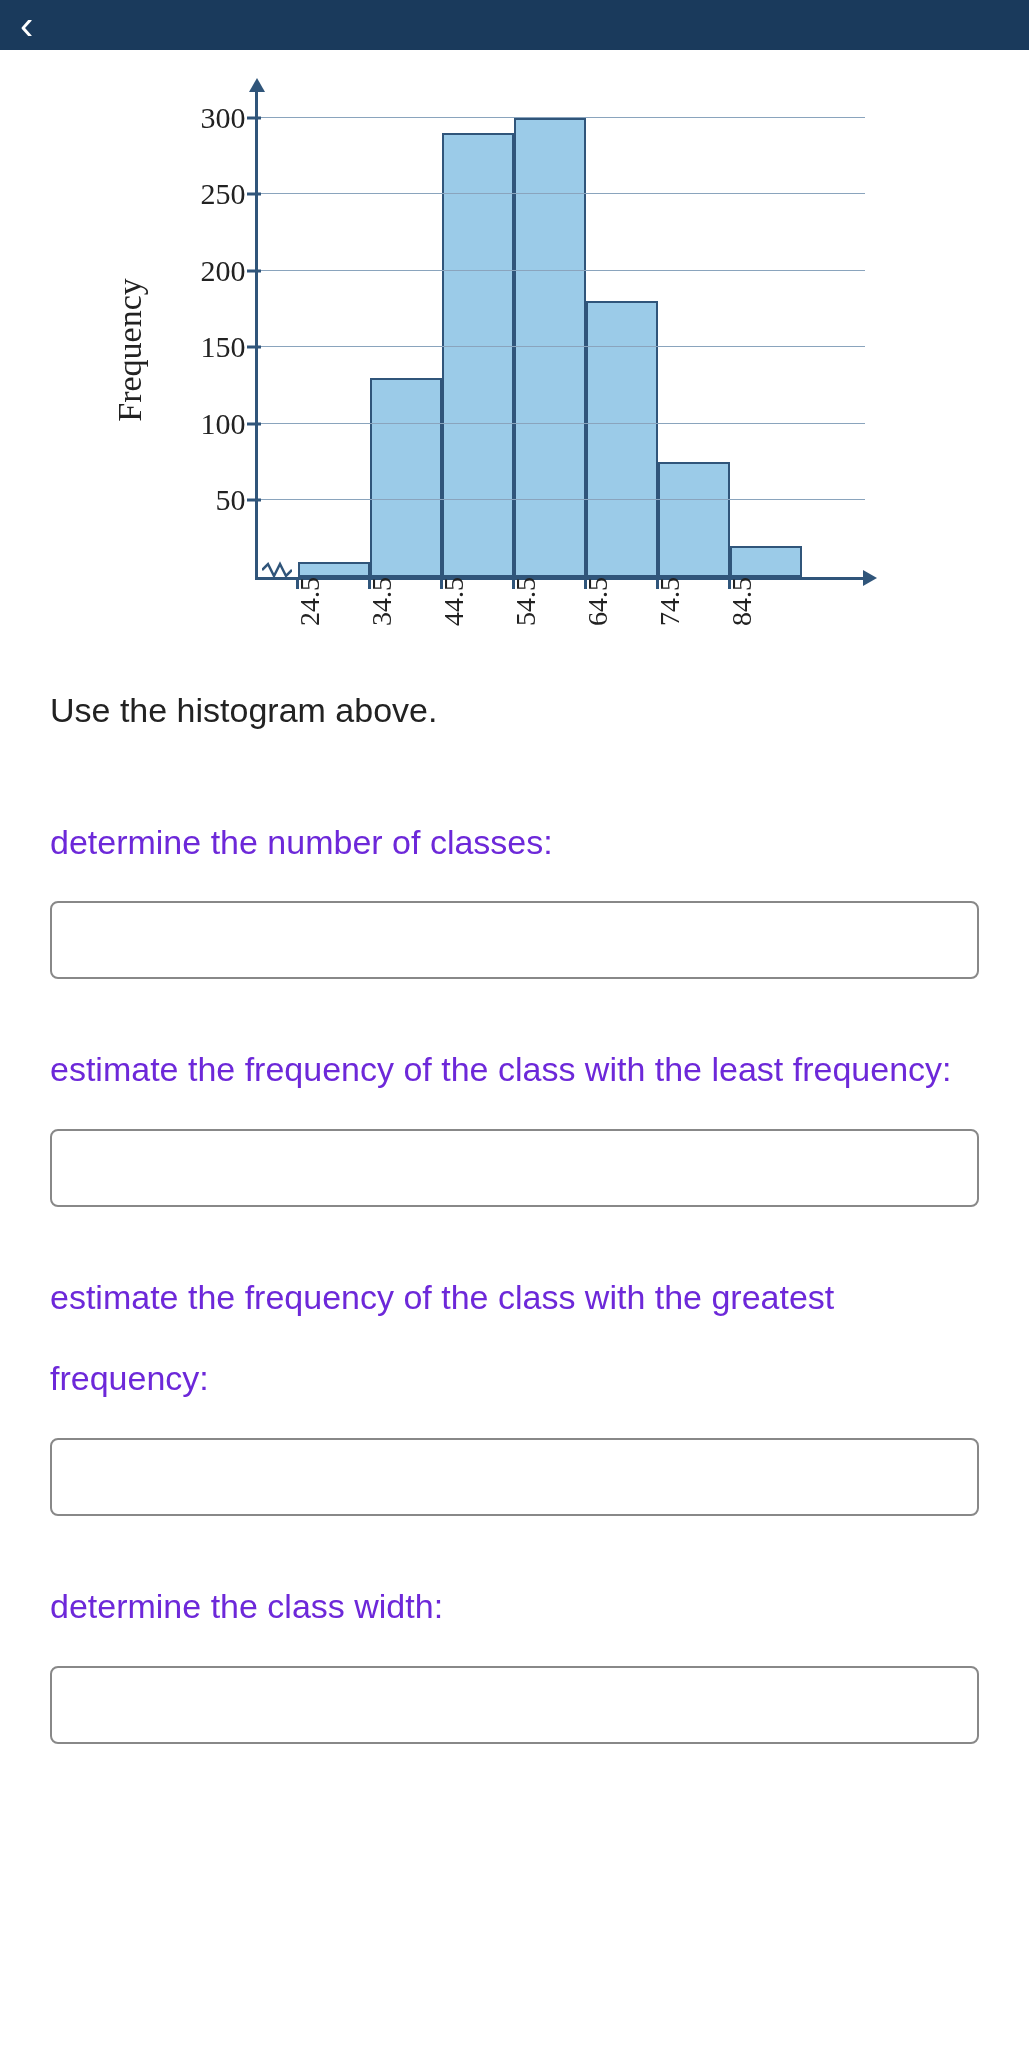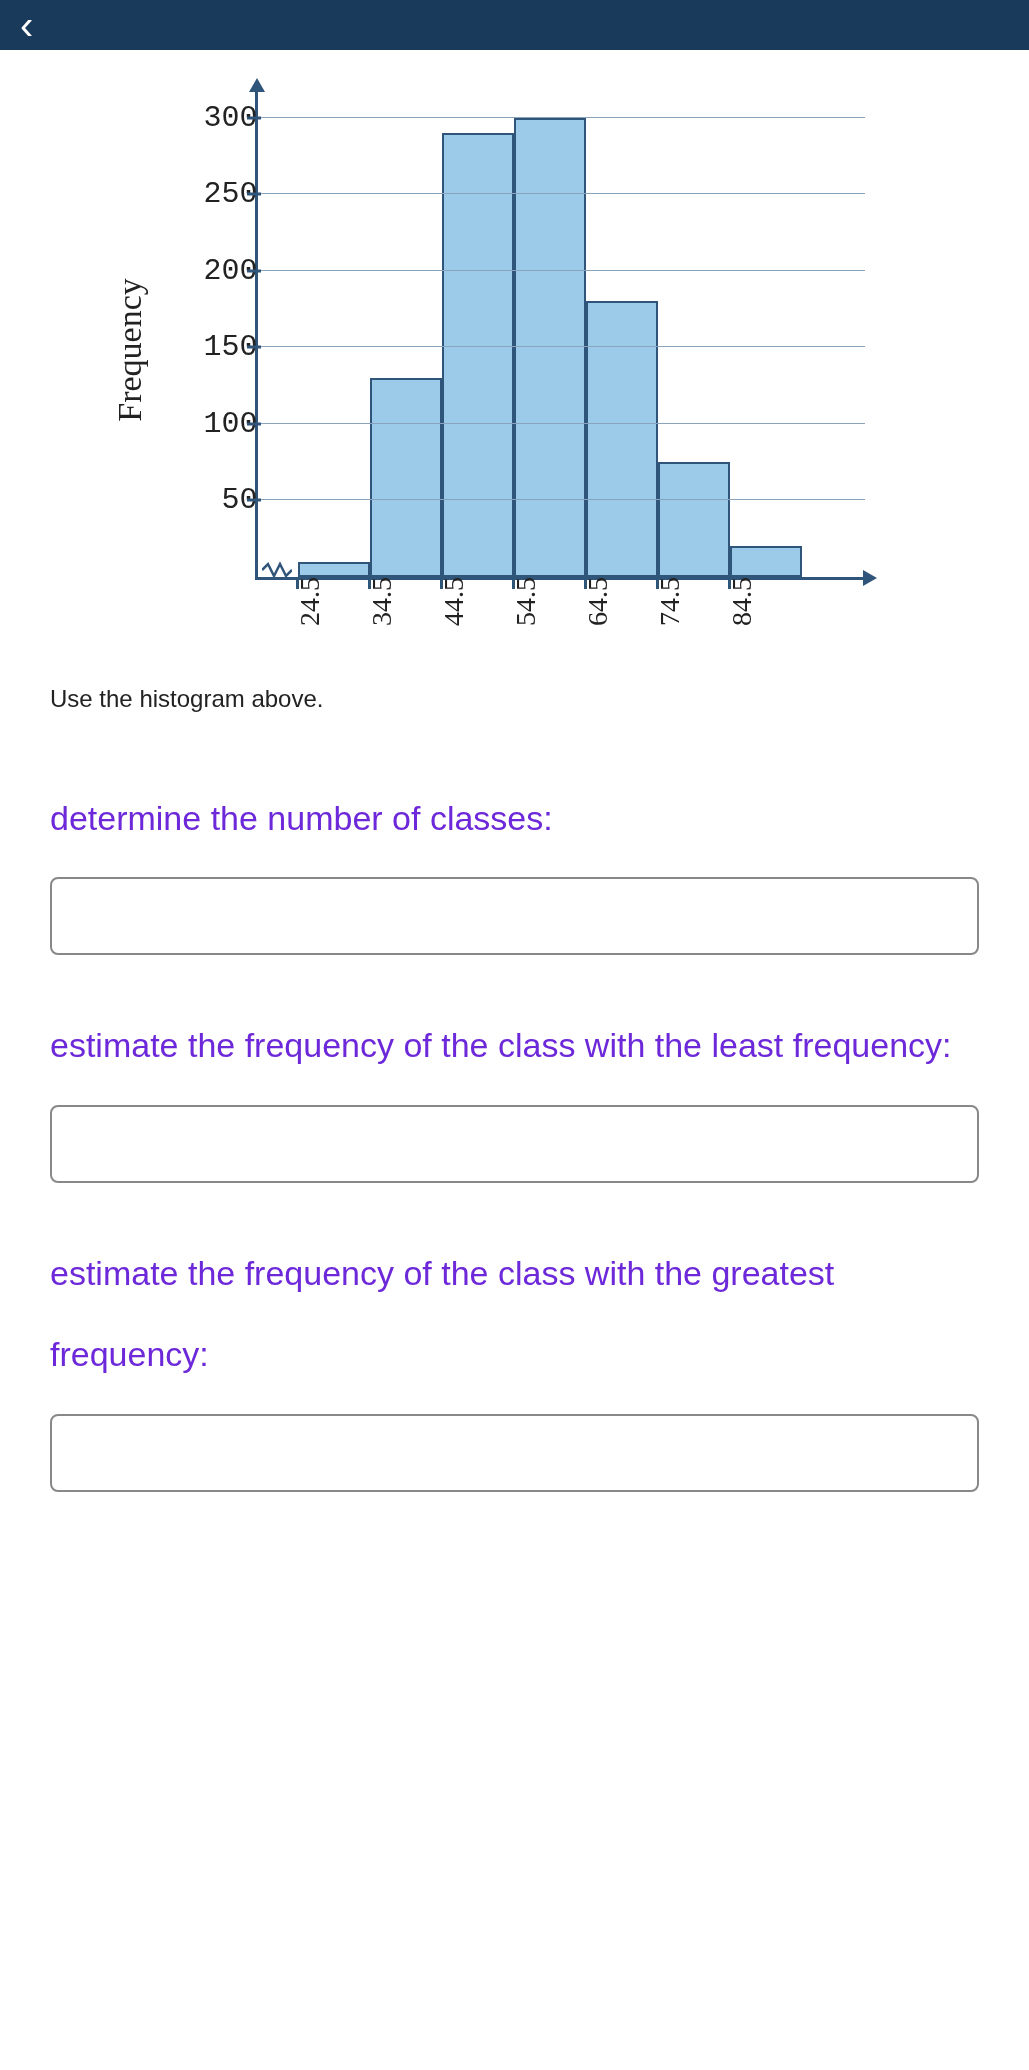--- a/index.html
+++ b/index.html
@@ -89,21 +89,22 @@
   }
   .gridline {
     position: absolute;
     left: 0; right: 0;
     border-top: 1.5px solid #8aa4bd;
   }
   .y-tick {
     position: absolute;
     right: 100%;
     transform: translateY(-50%);
-    font-family: Liberation Mono, monospace;
+    padding-right: 12px;
+    font-family: Liberation Serif, serif;
     font-size: 30px;
     color: #222;
     white-space: nowrap;
   }
   .y-tick::after {
     content: "";
     position: absolute;
     right: -3px;
     top: 50%;
     width: 14px;
@@ -159,21 +160,21 @@
     background: #30557a;
   }
   .x-axis-label {
     font-family: "Times New Roman", serif;
     font-size: 34px;
     text-align: center;
     margin-top: 110px;
     color: #222;
   }
   .prompt {
-    font-size: 24px;
+    font-size: 34px;
     color: #222;
     line-height: 2.4;
     margin-top: 20px;
   }
   .question-block { margin-top: 50px; }
   .q-text {
     font-size: 34px;
     color: #6d28d9;
     line-height: 2.4;
   }
@@ -269,14 +270,18 @@
   <div class="question-block">
     <div class="q-text">estimate the frequency of the class with the least frequency:</div>
     <input class="answer-input" type="text" style="">
   </div>
 
   <div class="question-block">
     <div class="q-text">estimate the frequency of the class with the greatest frequency:</div>
     <input class="answer-input" type="text" style="">
   </div>
 
+  <div class="question-block">
+    <div class="q-text">determine the class width:</div>
+    <input class="answer-input" type="text" style="">
+  </div>
 
 </div>
 
 </body></html>

